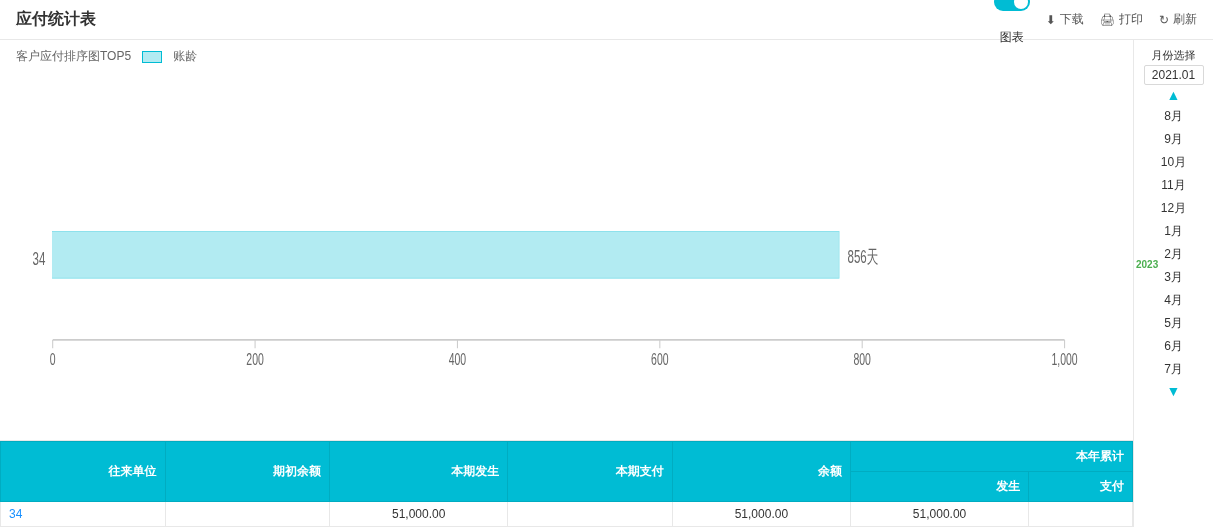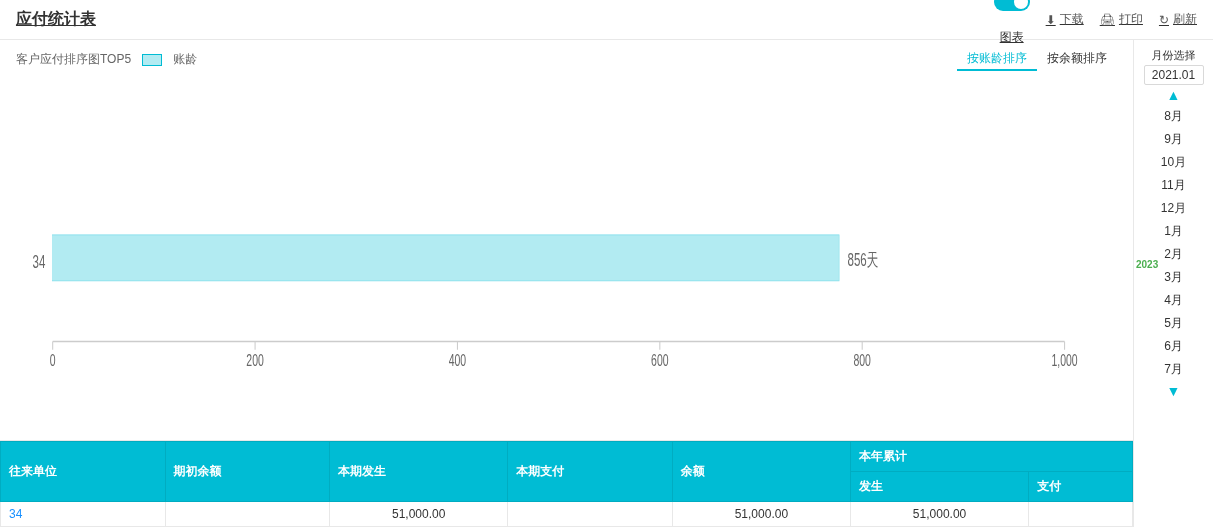--- a/index.html
+++ b/index.html
@@ -1,21 +1,21 @@
 <!DOCTYPE html>
 <html><head>
   <meta charset="utf-8">
   <style>
     * { margin: 0; padding: 0; box-sizing: border-box; }
     body { font-family: 'Microsoft YaHei', Arial, sans-serif; font-size: 12px; background: #f0f2f5; color: #333; }
 
     .app-container { display: flex; flex-direction: column; width: 1213px; height: 527px; background: #fff; overflow: hidden; }
 
     
-    .header { display: flex; align-items: center; justify-content: space-between; padding: 0 16px; border-bottom: 1px solid #e8e8e8; background: #fff; height: 40px; text-decoration: underline; }
+    .header { display: flex; align-items: center; justify-content: space-between; padding: 0 16px; border-bottom: 1px solid #e8e8e8; background: #fff; height: 40px; }
     .header-title { font-size: 16px; font-weight: bold; color: #333; }
     .header-actions { display: flex; align-items: center; gap: 16px; }
     .toggle-switch { display: flex; align-items: center; gap: 18px; flex-direction: column; }
     .toggle-track { width: 36px; height: 18px; background: #00bcd4; border-radius: 9px; position: relative; cursor: pointer; }
     .toggle-thumb { width: 14px; height: 14px; background: #fff; border-radius: 50%; position: absolute; top: 2px; right: 2px; }
     .action-btn { display: flex; align-items: center; gap: 4px; cursor: pointer; color: #555; font-size: 12px; }
 
     
     .main-content { display: flex; flex: 1; overflow: hidden; }
 
@@ -30,21 +30,21 @@
     .sort-btn { padding: 2px 10px; font-size: 12px; cursor: pointer; color: #333; border-bottom: 2px solid transparent; }
     .sort-btn.active { color: #00bcd4; border-bottom: 2px solid #00bcd4; }
 
     
     .chart-wrapper { flex: 1; padding: 0 16px; position: relative; }
     .chart-svg { width: 100%; height: 100%; }
 
     
     .table-area { border-top: 1px solid #e8e8e8; }
     .data-table { width: 100%; border-collapse: collapse; }
-    .data-table th { background: #00bcd4; color: #fff; text-align: left; padding: 6px 8px; font-size: 12px; border: 1px solid #00acc1; }
+    .data-table th { background: #00bcd4; color: #fff; text-align: right; padding: 6px 8px; font-size: 12px; border: 1px solid #00acc1; }
     .data-table td { text-align: center; padding: 5px 8px; font-size: 12px; border: 1px solid #e8e8e8; }
     .data-table td.left { text-align: left; }
     .data-table td a { color: #1890ff; text-decoration: none; }
     .data-table tr:nth-child(even) { background: #f9f9f9; }
 
     
     .right-sidebar { width: 80px; border-left: 1px solid #e8e8e8; background: #fff; display: flex; flex-direction: column; align-items: center; padding: 4px 0; overflow-y: auto; position: relative; }
     .sidebar-title { font-size: 11px; color: #333; text-align: center; padding: 4px 0 2px; }
     .sidebar-year-input { width: 60px; text-align: center; border: 1px solid #d9d9d9; border-radius: 2px; font-size: 12px; padding: 2px 4px; color: #333; }
     .nav-arrow { width: 20px; height: 20px; display: flex; align-items: center; justify-content: center; cursor: pointer; color: #00bcd4; font-size: 14px; }
@@ -81,24 +81,20 @@
 
   <div class="main-content">
 
     <div class="chart-area">
 
       <div class="chart-header">
         <div class="chart-legend">
           <span>客户应付排序图TOP5</span>
           <div class="legend-box"></div>
           <span>账龄</span>
-        </div>
-        <div class="chart-sort-btns">
-          <span class="sort-btn active">按账龄排序</span>
-          <span class="sort-btn">按余额排序</span>
         </div>
       </div>
 
       <div class="chart-wrapper">
         <svg class="chart-svg" viewBox="0 0 1050 220" preserveAspectRatio="none">
 
           <text x="28" y="115" font-size="11" fill="#666" text-anchor="end">34</text>
 
           <rect x="35" y="95" width="750" height="28" fill="#b2ebf2" stroke="#80deea" stroke-width="0.5"></rect>
 

